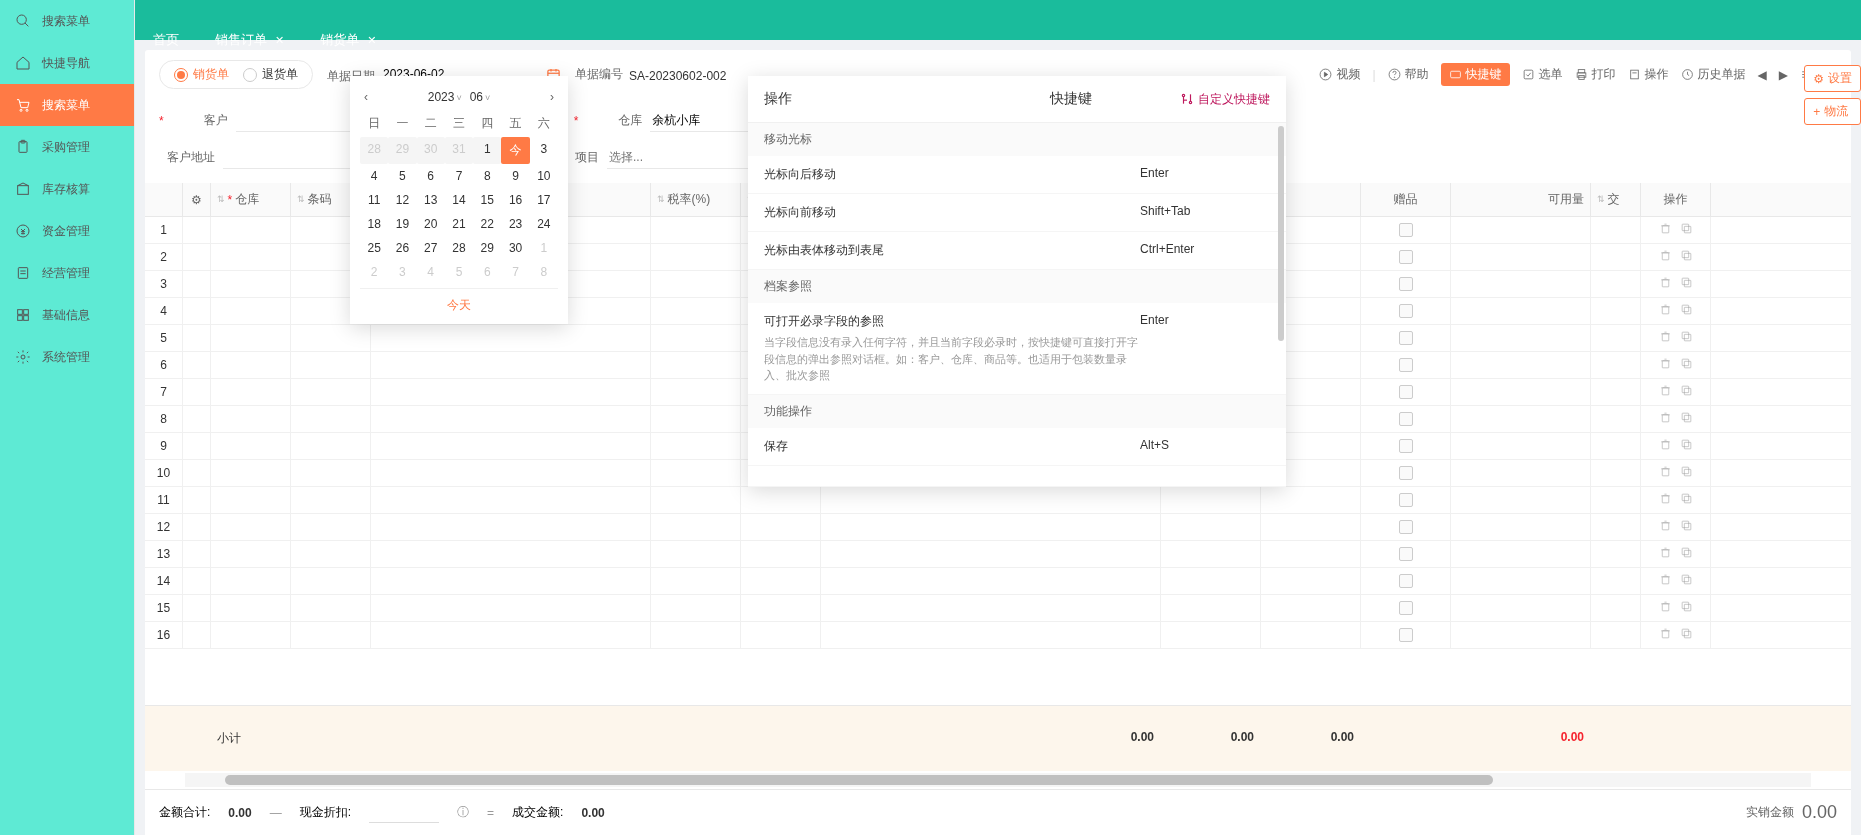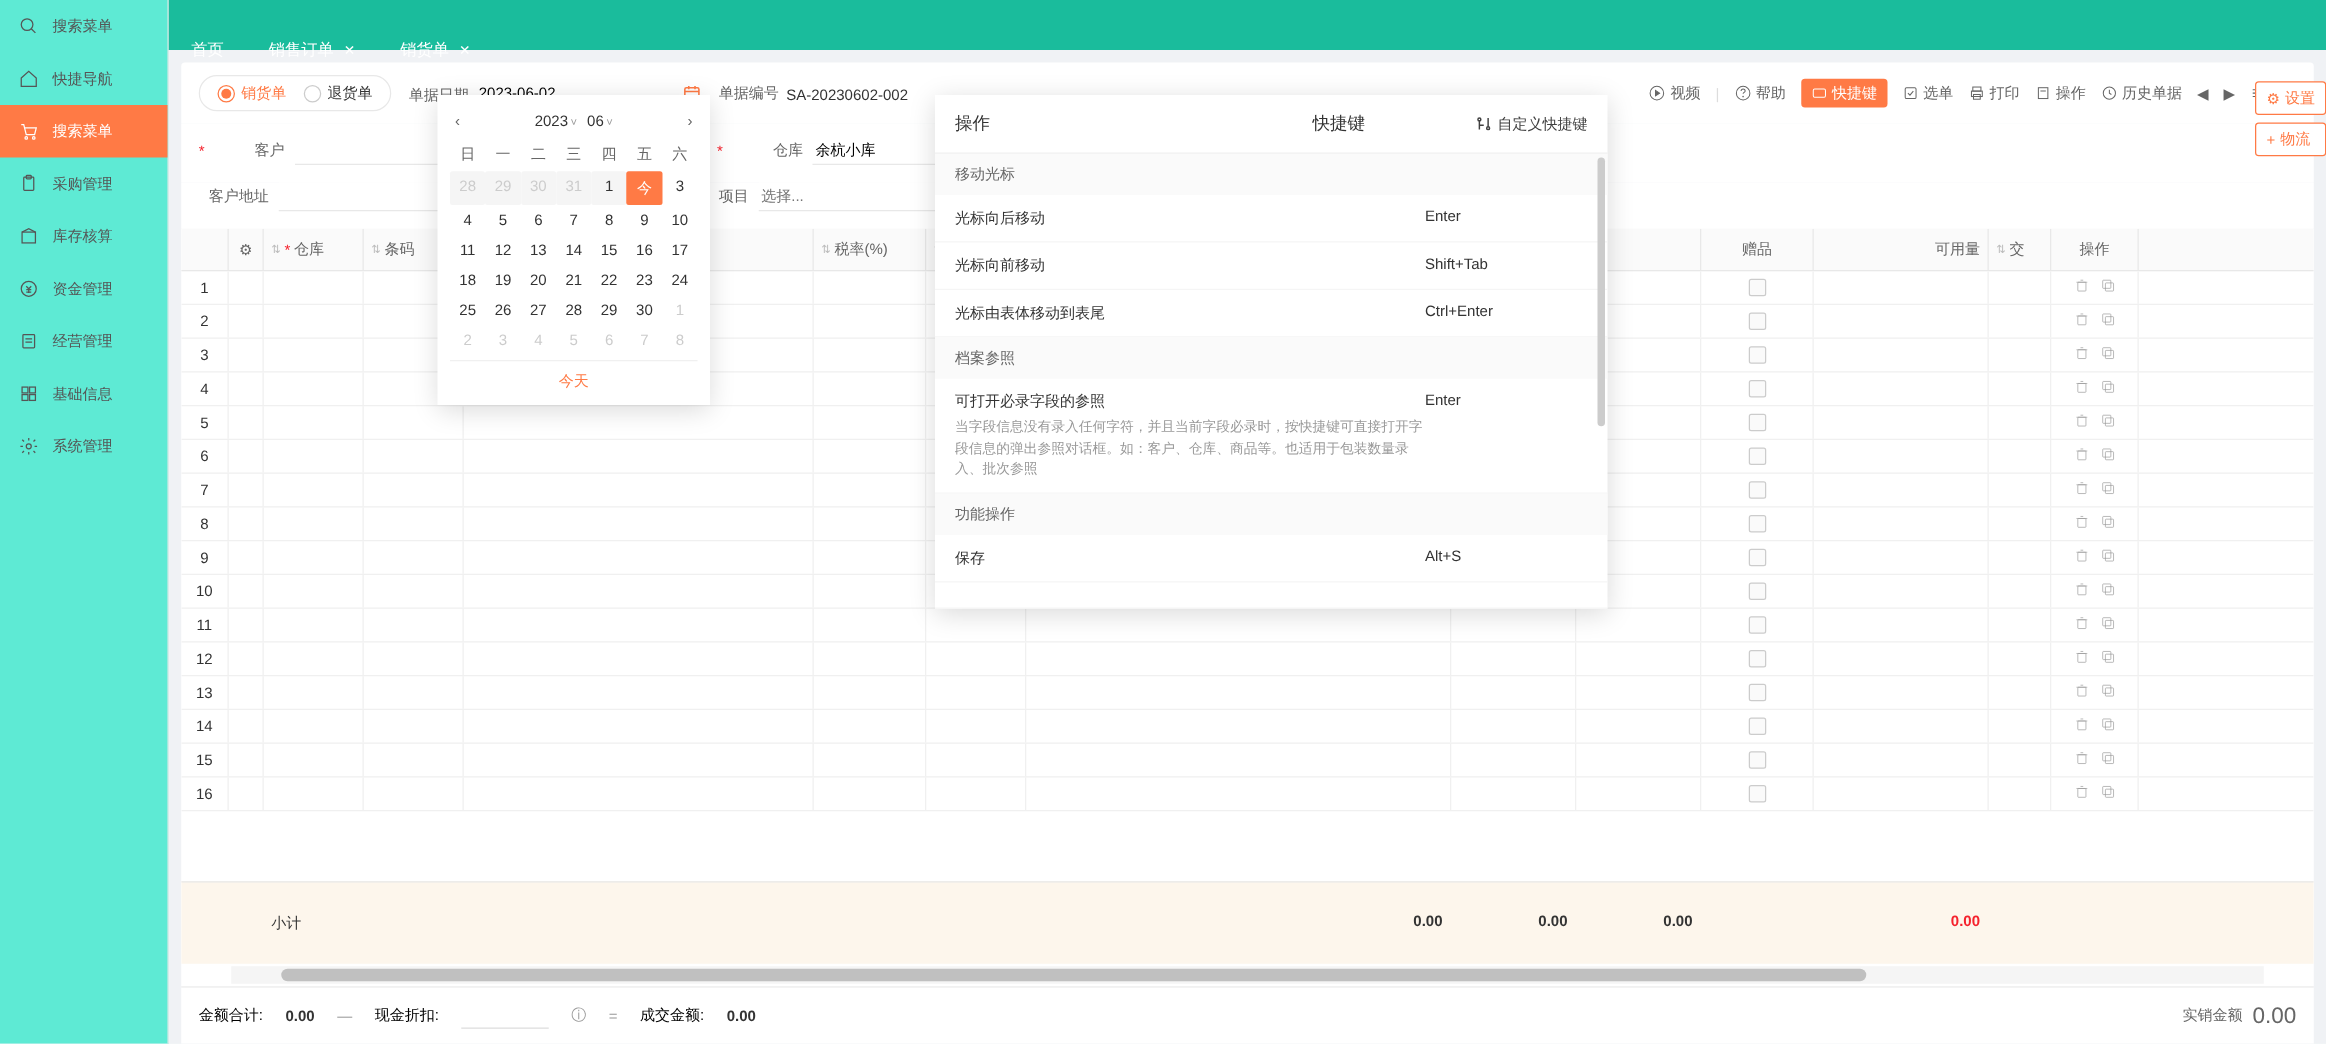--- a/index.html
+++ b/index.html
@@ -105,21 +105,21 @@
 .cal-day.muted { color: #ccc; }
 .cal-day.range { background: #f5f5f5; }
 .cal-day.today { background: #ff7a45; color: #fff; }
 .cal-footer { text-align: center; padding: 8px 0 4px; color: #ff7a45; cursor: pointer; border-top: 1px solid #f0f0f0; margin-top: 4px; }
 
 
 .shortcut { position: absolute; top: 76px; left: 748px; width: 538px; background: #fff; box-shadow: 0 4px 20px rgba(0,0,0,0.15); z-index: 100; display: flex; flex-direction: column; max-height: 450px; }
 .sc-head { display: flex; padding: 14px 16px; border-bottom: 1px solid #f0f0f0; }
 .sc-head .col1 { flex: 1; font-size: 14px; }
 .sc-head .col2 { width: 130px; font-size: 14px; }
-.sc-head .link { color: #404040; cursor: pointer; display: flex; align-items: center; gap: 4px; }
+.sc-head .link { color: #be185d; cursor: pointer; display: flex; align-items: center; gap: 4px; }
 .sc-body { overflow-y: auto; }
 .sc-section { background: #fafafa; padding: 8px 16px; color: #666; font-size: 12px; }
 .sc-row { display: flex; padding: 10px 16px; border-bottom: 1px solid #f5f5f5; }
 .sc-row .c1 { flex: 1; }
 .sc-row .c1 .desc { color: #999; font-size: 11px; margin-top: 4px; line-height: 1.5; }
 .sc-row .c2 { width: 130px; }
 .sc-scroll { position: absolute; right: 2px; top: 50px; bottom: 2px; width: 6px; }
 .sc-scroll-thumb { background: #ccc; width: 6px; height: 60%; border-radius: 3px; }
 
 </style>

